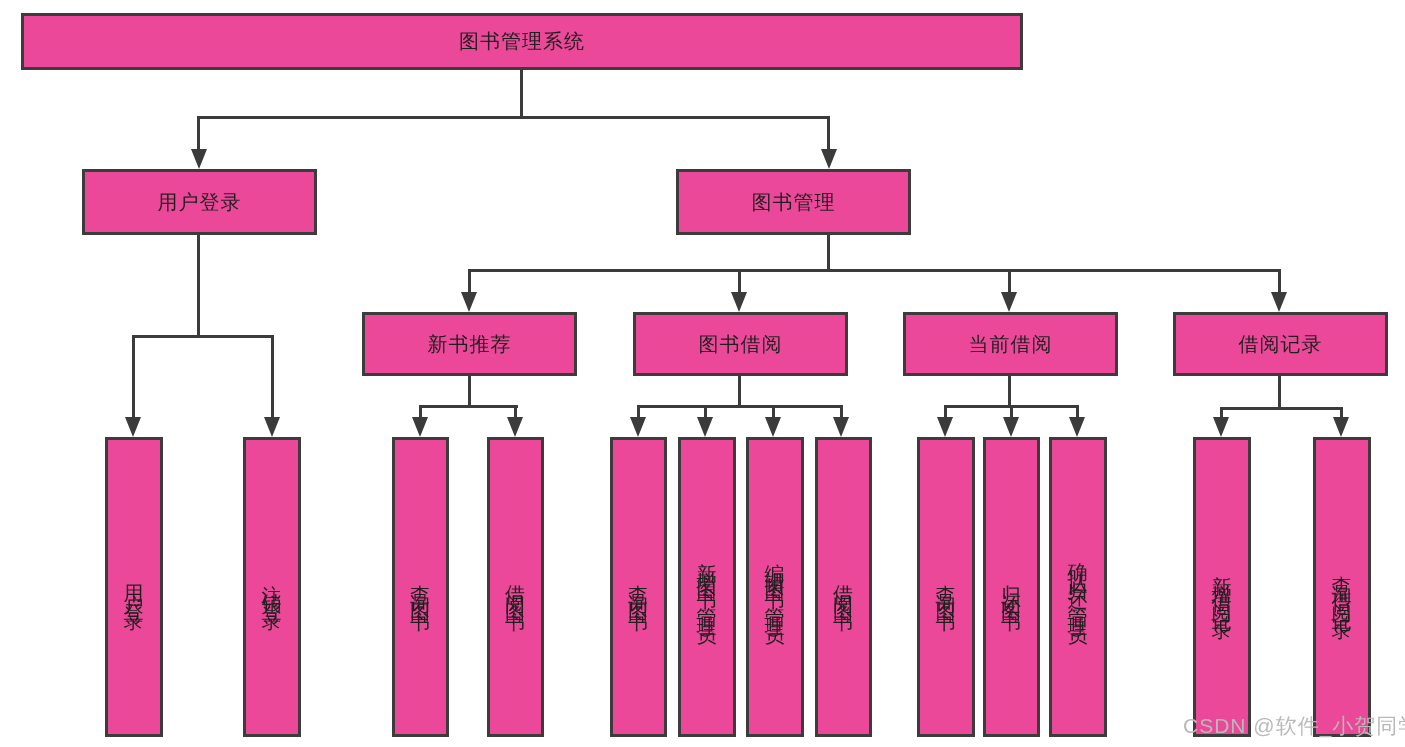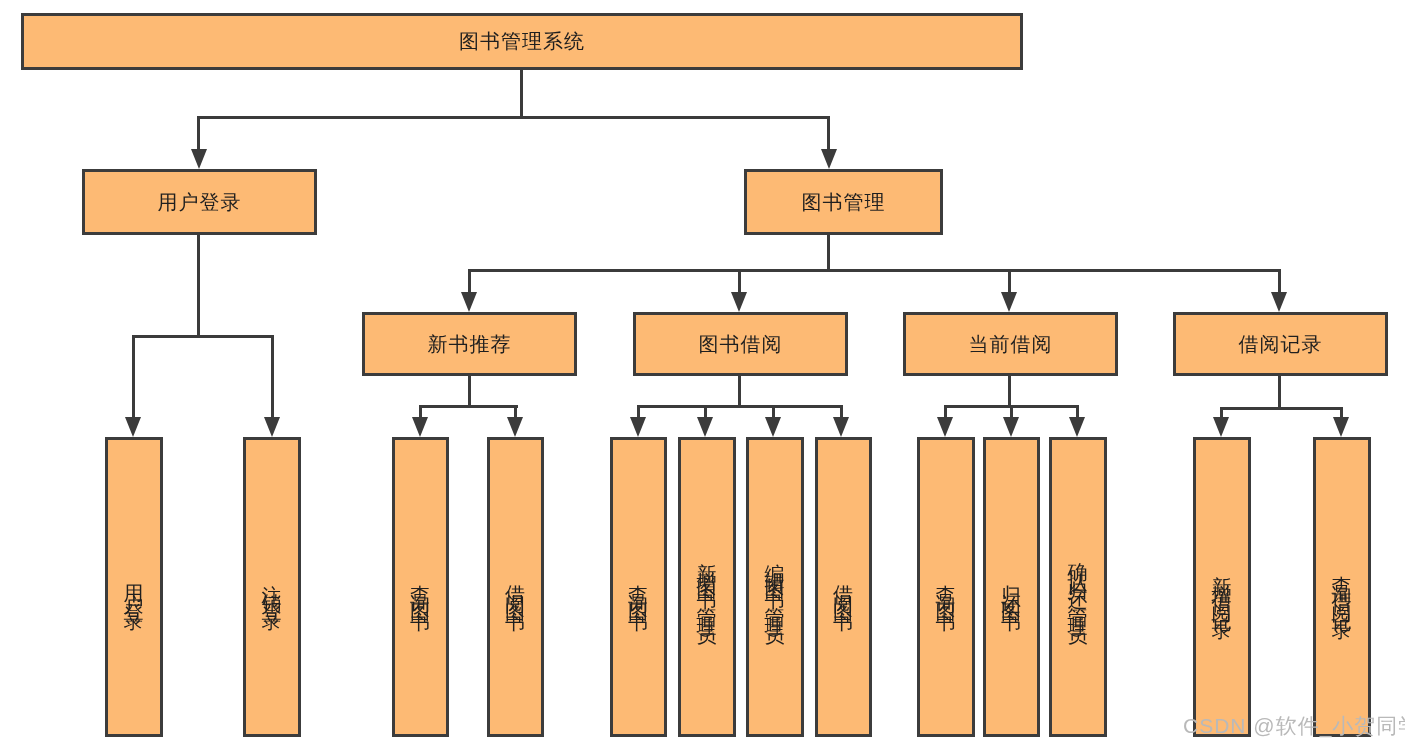--- a/index.html
+++ b/index.html
@@ -10,21 +10,21 @@
     --bg:#ffffff;
   }
   html,body{margin:0;padding:0;background:var(--bg);}
   .canvas{
     position:relative;width:1405px;height:747px;overflow:hidden;
     background:var(--bg);
     font-family:"Liberation Sans","DejaVu Sans",sans-serif;
     color:var(--text);
   }
   .box{
-    position:absolute;box-sizing:border-box;background:#fdba74;
+    position:absolute;box-sizing:border-box;background:#ec4899;
     border:3px solid var(--border);
     display:flex;align-items:center;justify-content:center;
     font-size:20px;letter-spacing:1px;white-space:nowrap;
   }
   .vbox{
     writing-mode:vertical-lr;text-orientation:mixed;
     letter-spacing:9px;line-height:1;white-space:normal;
     font-size:20px;
   }
   .v{position:absolute;width:3px;background:var(--line);}
@@ -47,21 +47,21 @@
   <div class="box" style="left:21px;top:13px;width:1002px;height:57px">图书管理系统</div>
 
   <i class="v" style="left:520px;top:69px;height:48px"></i>
   <i class="h" style="left:197px;top:116px;width:633px"></i>
   <i class="v" style="left:197px;top:116px;height:34px"></i>
   <i class="ar" style="left:191px;top:149px"></i>
   <i class="v" style="left:827px;top:116px;height:34px"></i>
   <i class="ar" style="left:821px;top:149px"></i>
 
   <div class="box" style="left:82px;top:169px;width:235px;height:66px">用户登录</div>
-  <div class="box" style="left:744px;top:169px;width:199px;height:66px">图书管理</div>
+  <div class="box" style="left:676px;top:169px;width:235px;height:66px">图书管理</div>
 
   <i class="v" style="left:197px;top:235px;height:101px"></i>
   <i class="h" style="left:132px;top:335px;width:142px"></i>
   <i class="v" style="left:132px;top:335px;height:83px"></i>
   <i class="ar" style="left:125px;top:417px"></i>
   <i class="v" style="left:271px;top:335px;height:83px"></i>
   <i class="ar" style="left:264px;top:417px"></i>
 
   <i class="v" style="left:827px;top:235px;height:35px"></i>
   <i class="h" style="left:468px;top:269px;width:813px"></i>

